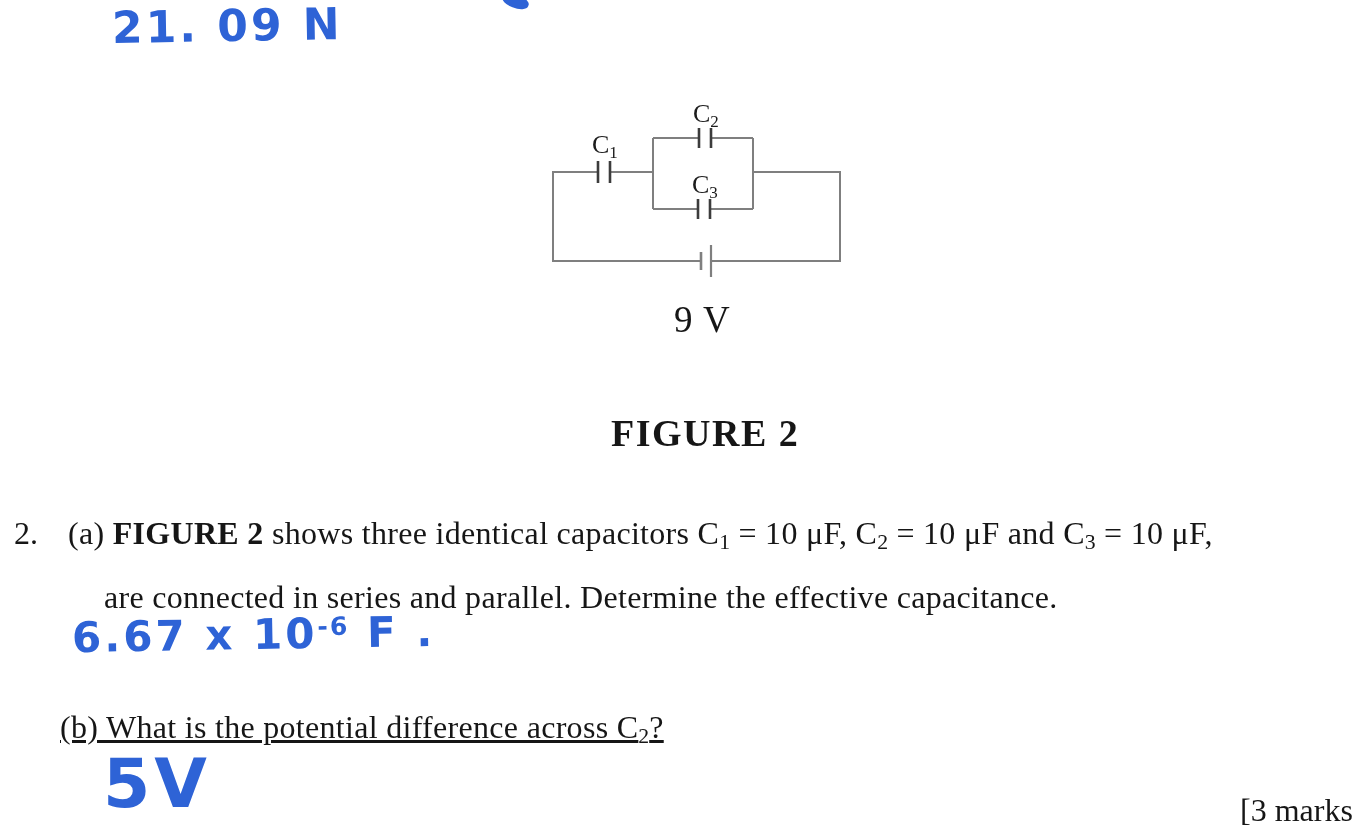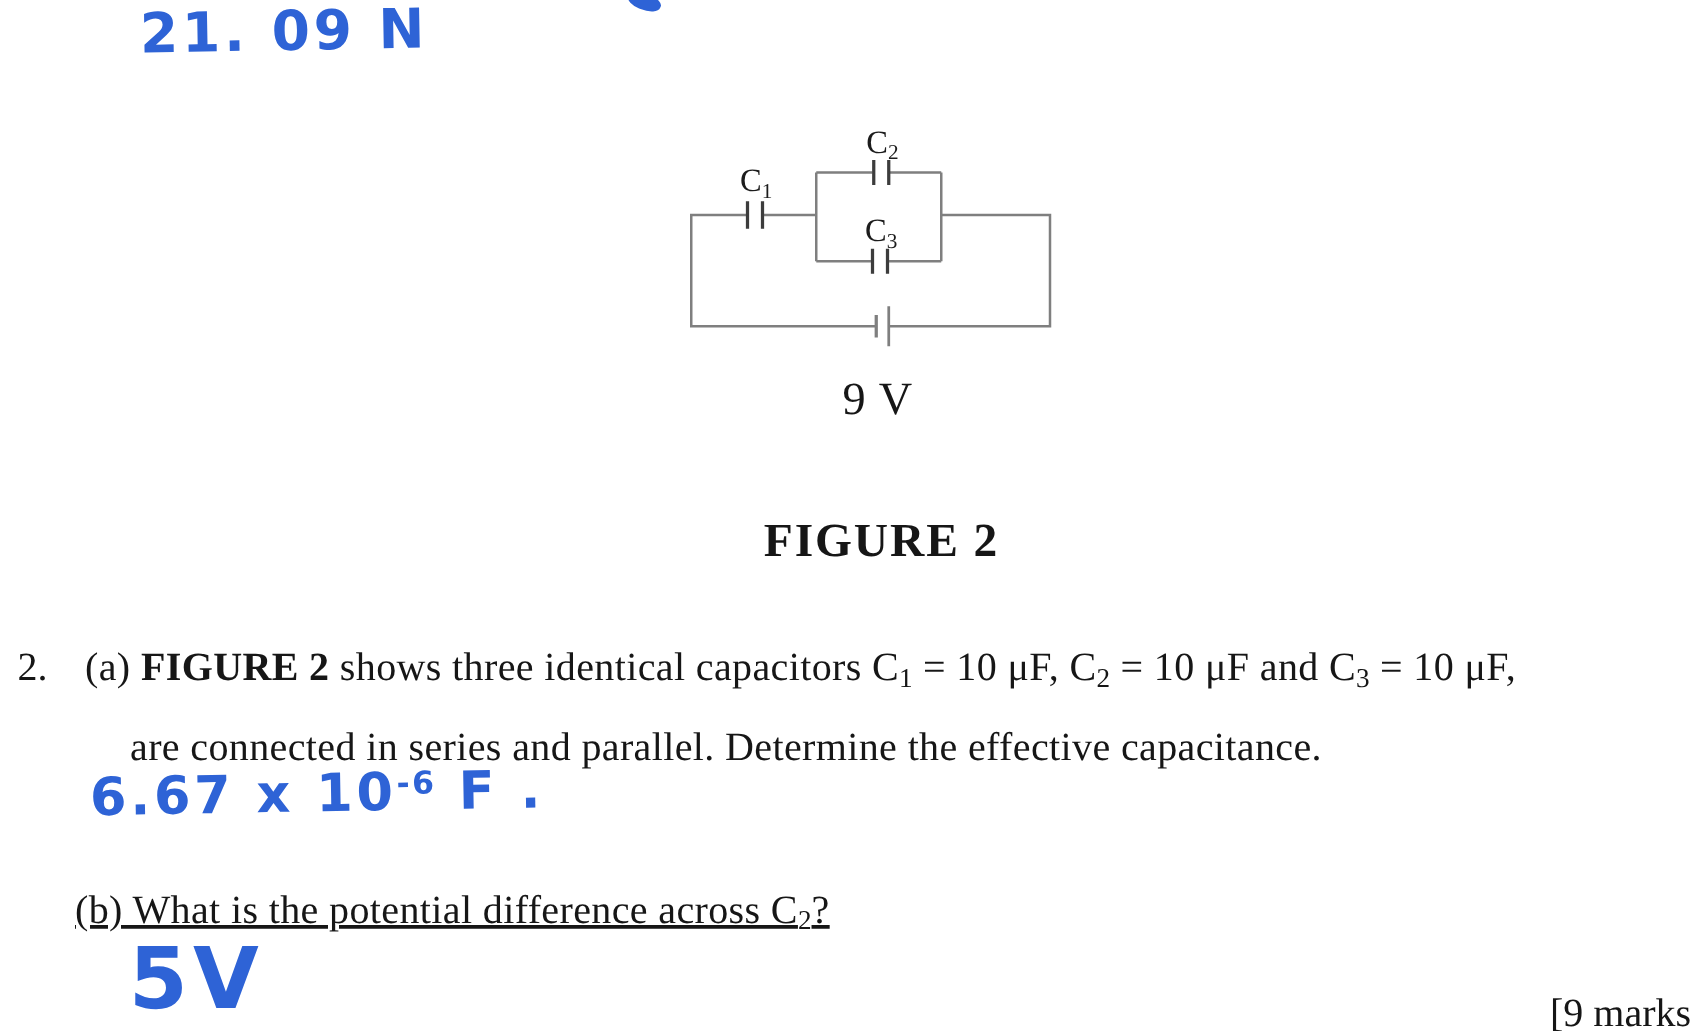--- a/index.html
+++ b/index.html
@@ -106,13 +106,13 @@
 <div class="abs hw answer-a">
   <span>6.67 x 10</span><sup>-6</sup><span> F .</span>
 </div>
 
 <div class="abs qline qb">
   <span>(b) What is the potential difference across C</span><span class="sub">2</span><span>?</span>
 </div>
 
 <div class="abs hw answer-b">5V</div>
 
-<div class="abs marks marks-pos">[9 marks</div>
+<div class="abs marks marks-pos">[3 marks</div>
 
 </body></html>

